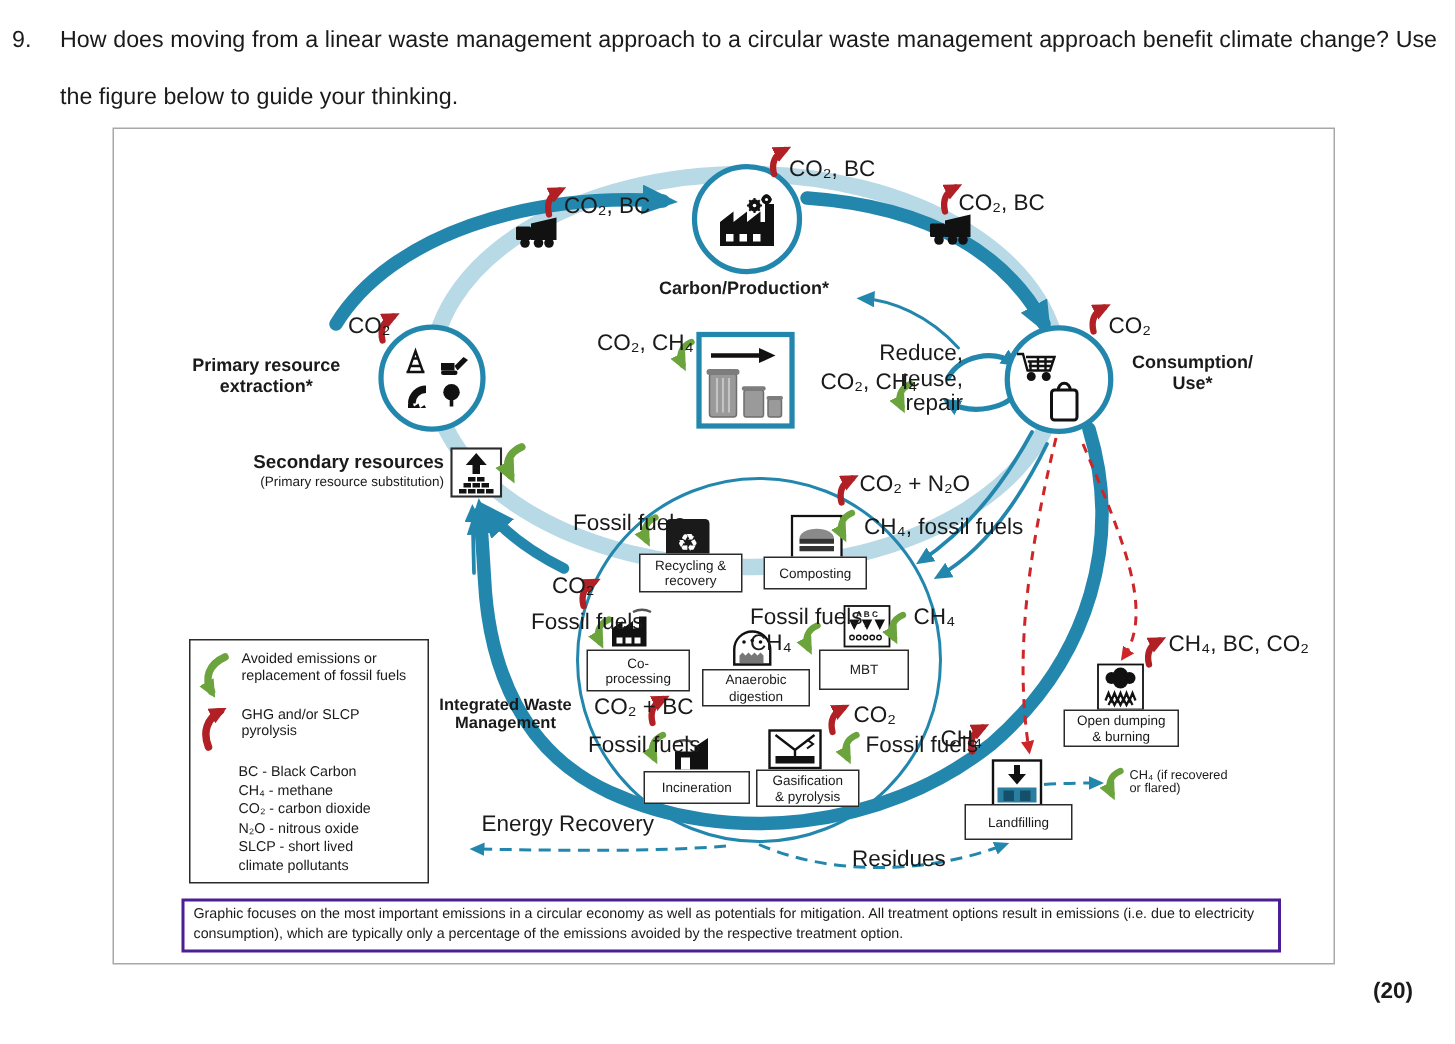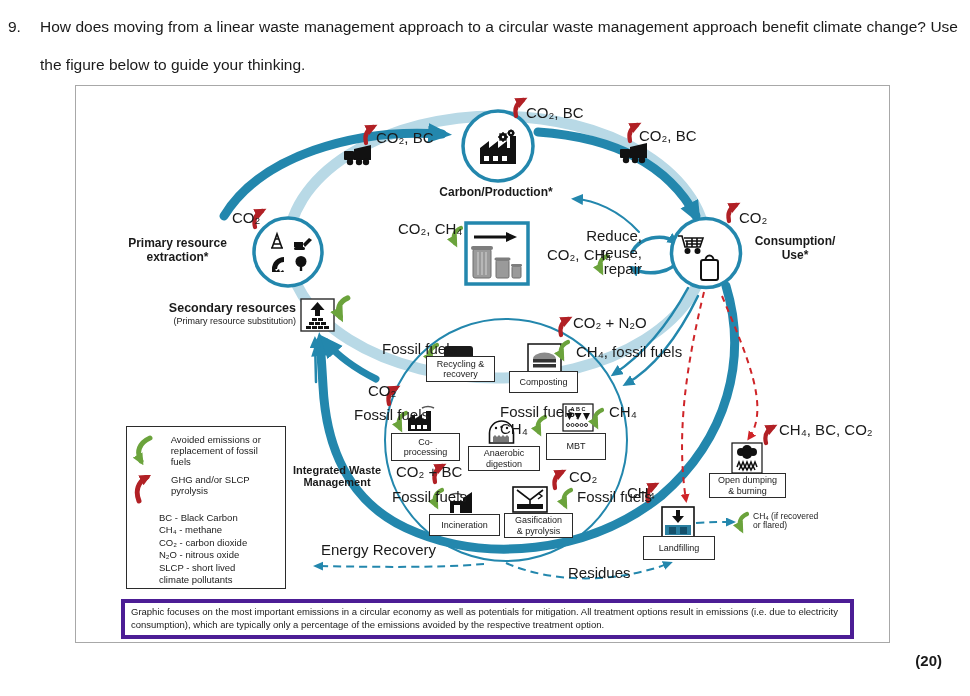--- a/index.html
+++ b/index.html
@@ -12,24 +12,24 @@
   .fig svg.master{position:absolute;left:0;top:0;}
   .lbl{position:absolute;font-size:15px;line-height:1.1;white-space:pre-line;}
   .bold{font-weight:bold;}
   .ctr{text-align:center;}
   .rgt{text-align:right;}
   .stage{font-size:12px;font-weight:bold;line-height:1.2;}
   .tbox{position:absolute;background:#fff;border:1px solid #2b2b2b;display:flex;align-items:center;
         justify-content:center;text-align:center;font-size:9px;line-height:1.12;white-space:pre-line;}
   .legend{position:absolute;left:50px;top:340px;width:160px;height:163px;border:1.5px solid #2b2b2b;
           background:#fff;box-sizing:border-box;padding:8px 6px 4px 6px;}
-  .lrow{display:flex;gap:16px;margin-bottom:7px;}
+  .lrow{display:flex;gap:6px;margin-bottom:7px;}
   .ltext{font-size:9.5px;line-height:1.15;white-space:pre-line;}
   .labbr{font-size:9.5px;line-height:1.32;margin-left:26px;}
-  .cap{position:absolute;left:45px;top:513px;width:733px;border:4px solid #4c1d95;background:#fff;
+  .cap{position:absolute;left:45px;top:513px;width:733px;border:2px solid #4c1d95;background:#fff;
        box-sizing:border-box;padding:3px 6px;font-size:9.5px;line-height:1.35;}
   .marks{position:absolute;right:28px;top:652px;font-size:15px;font-weight:bold;}
   .sm{font-size:9px;}
   .xs{font-size:8.5px;}
 </style>
 </head>
 <body>
 
 <div class="page">
 
@@ -294,21 +294,21 @@
     <div class="lbl stage ctr" style="left:665px;top:148px;width:108px;">Consumption/
 Use*</div>
     <div class="lbl bold rgt" style="left:40px;top:216px;width:180px;font-size:12.5px;">Secondary resources</div>
     <div class="lbl rgt sm" style="left:40px;top:231px;width:180px;">(Primary resource substitution)</div>
     <div class="lbl bold ctr" style="left:205px;top:378px;width:112px;font-size:11px;">Integrated Waste
 Management</div>
     <div class="lbl rgt" style="left:508px;top:142px;width:58px;">Reduce,
 reuse,
 repair</div>
 
-    <div class="tbox" style="left:350px;top:270px;width:67px;height:24px;">Recycling &amp;
+    <div class="tbox" style="left:350px;top:283px;width:67px;height:24px;">Recycling &amp;
 recovery</div>
     <div class="tbox" style="left:433px;top:285px;width:67px;height:20px;">Composting</div>
     <div class="tbox" style="left:315px;top:347px;width:67px;height:26px;">Co-
 processing</div>
     <div class="tbox" style="left:392px;top:360px;width:70px;height:23px;">Anaerobic
 digestion</div>
     <div class="tbox" style="left:470px;top:347px;width:58px;height:25px;">MBT</div>
     <div class="tbox" style="left:353px;top:428px;width:69px;height:20px;">Incineration</div>
     <div class="tbox" style="left:428px;top:427px;width:67px;height:23px;">Gasification
 &amp; pyrolysis</div>

